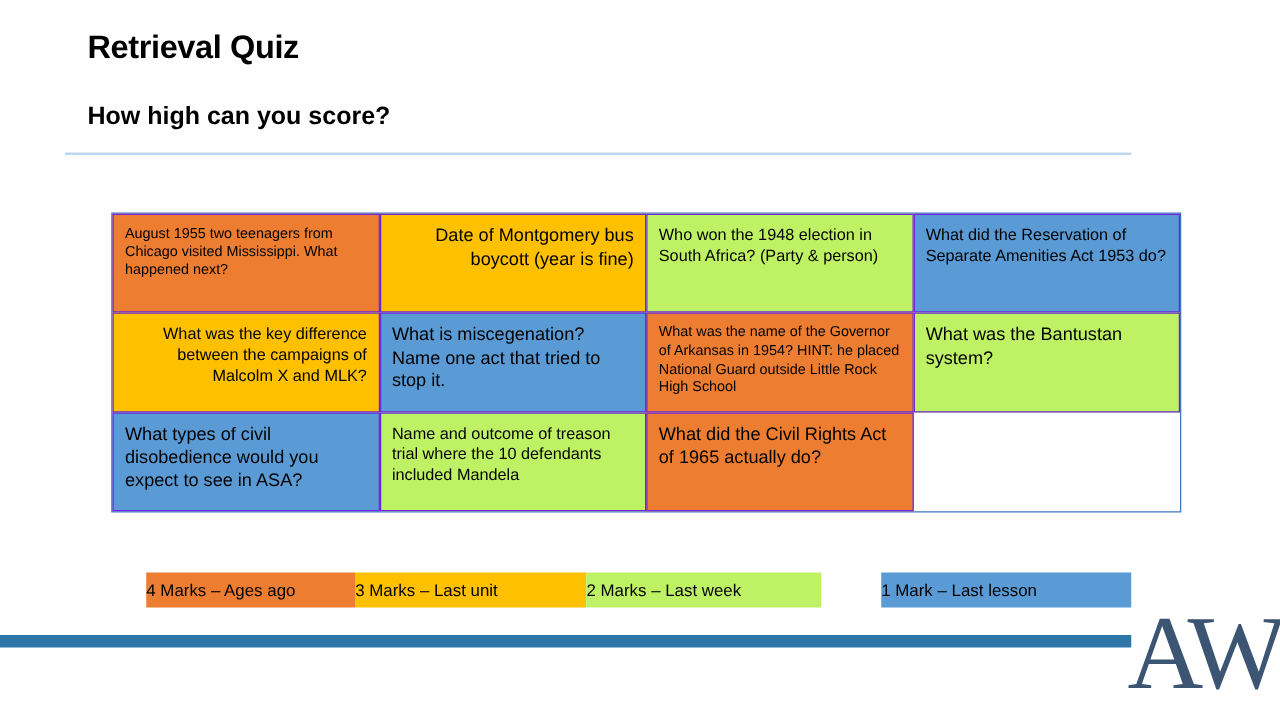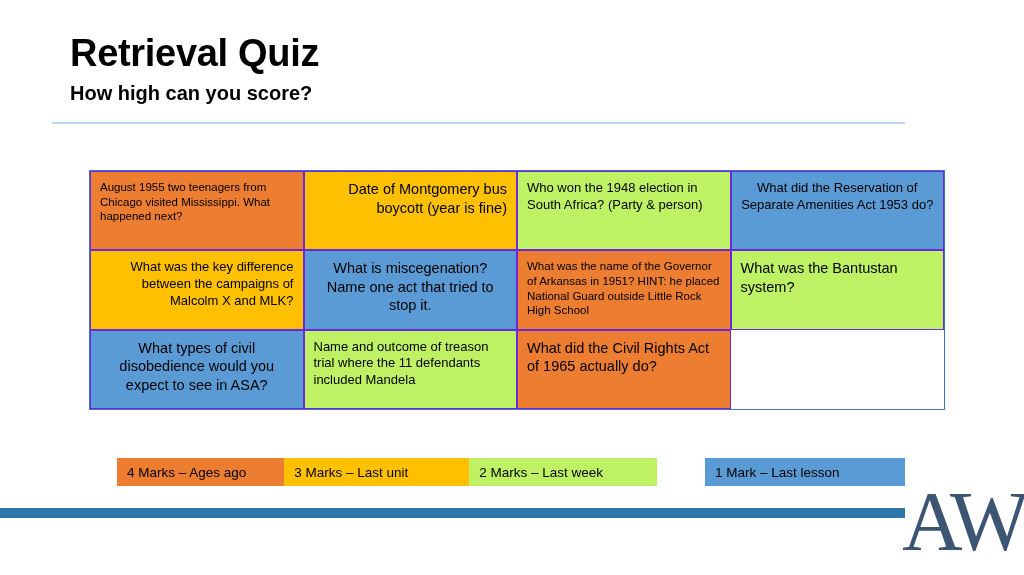--- a/index.html
+++ b/index.html
@@ -13,22 +13,22 @@
     position: relative;
     overflow: hidden;
     font-family: "Liberation Sans", sans-serif;
     color: #000000;
   }
 
   
   #slide-title {
     position: absolute;
     left: 70px;
-    top: 34px;
-    font-size: 38px;
+    top: 24px;
+    font-size: 26px;
     font-weight: bold;
     letter-spacing: -0.3px;
     color: #000000;
     line-height: 1.05;
     white-space: nowrap;
   }
   #slide-subtitle {
     position: absolute;
     left: 70px;
     top: 82px;
@@ -73,35 +73,34 @@
     display: block;
   }
   
   .fs-lg  { font-size: 14.5px; }
   .fs-md  { font-size: 13px; }
   .fs-sm  { font-size: 11.5px; }
 
   .c-orange { background: #ed7d31; }
   .c-gold   { background: #ffc000; text-align: right; }
   .c-green  { background: #bef264; }
-  .c-blue   { background: #5b9bd5; text-align: center; }
+  .c-blue   { background: #5b9bd5; }
 
   
   #legend {
     position: absolute;
     left: 117px;
     top: 458px;
     width: 788px;
     height: 28px;
     display: flex;
   }
   .legend-seg {
     display: flex;
     align-items: center;
-    padding-left: 10px;
     font-size: 13.5px;
     color: #000000;
     box-sizing: border-box;
     white-space: nowrap;
   }
   .seg-1 { width: 178px; }
   .seg-2 { width: 197px; }
   .seg-3 { width: 200px; }
   .seg-4 { width: 213px; margin-left: 48px; }
 
@@ -145,30 +144,30 @@
     <div class="quiz-cell c-blue">
       <span class="qtext fs-md">What did the Reservation of Separate Amenities Act 1953 do?</span>
     </div>
     <div class="quiz-cell c-gold">
       <span class="qtext fs-md">What was the key difference between the campaigns of Malcolm X and MLK?</span>
     </div>
     <div class="quiz-cell c-blue">
       <span class="qtext fs-lg">What is miscegenation? Name one act that tried to stop it.</span>
     </div>
     <div class="quiz-cell c-orange">
-      <span class="qtext fs-sm">What was the name of the Governor of Arkansas in 1951? HINT: he placed National Guard outside Little Rock High School</span>
+      <span class="qtext fs-sm">What was the name of the Governor of Arkansas in 1954? HINT: he placed National Guard outside Little Rock High School</span>
     </div>
     <div class="quiz-cell c-green">
       <span class="qtext fs-lg">What was the Bantustan system?</span>
     </div>
     <div class="quiz-cell c-blue">
       <span class="qtext fs-lg">What types of civil disobedience would you expect to see in ASA?</span>
     </div>
     <div class="quiz-cell c-green">
-      <span class="qtext fs-md">Name and outcome of treason trial where the 11 defendants included Mandela</span>
+      <span class="qtext fs-md">Name and outcome of treason trial where the 10 defendants included Mandela</span>
     </div>
     <div class="quiz-cell c-orange">
       <span class="qtext fs-lg">What did the Civil Rights Act of 1965 actually do?</span>
     </div>
   </div>
 
 <div id="legend">
     <div class="legend-seg seg-1 c-orange">4 Marks – Ages ago</div>
     <div class="legend-seg seg-2 c-gold">3 Marks – Last unit</div>
     <div class="legend-seg seg-3 c-green">2 Marks – Last week</div>

